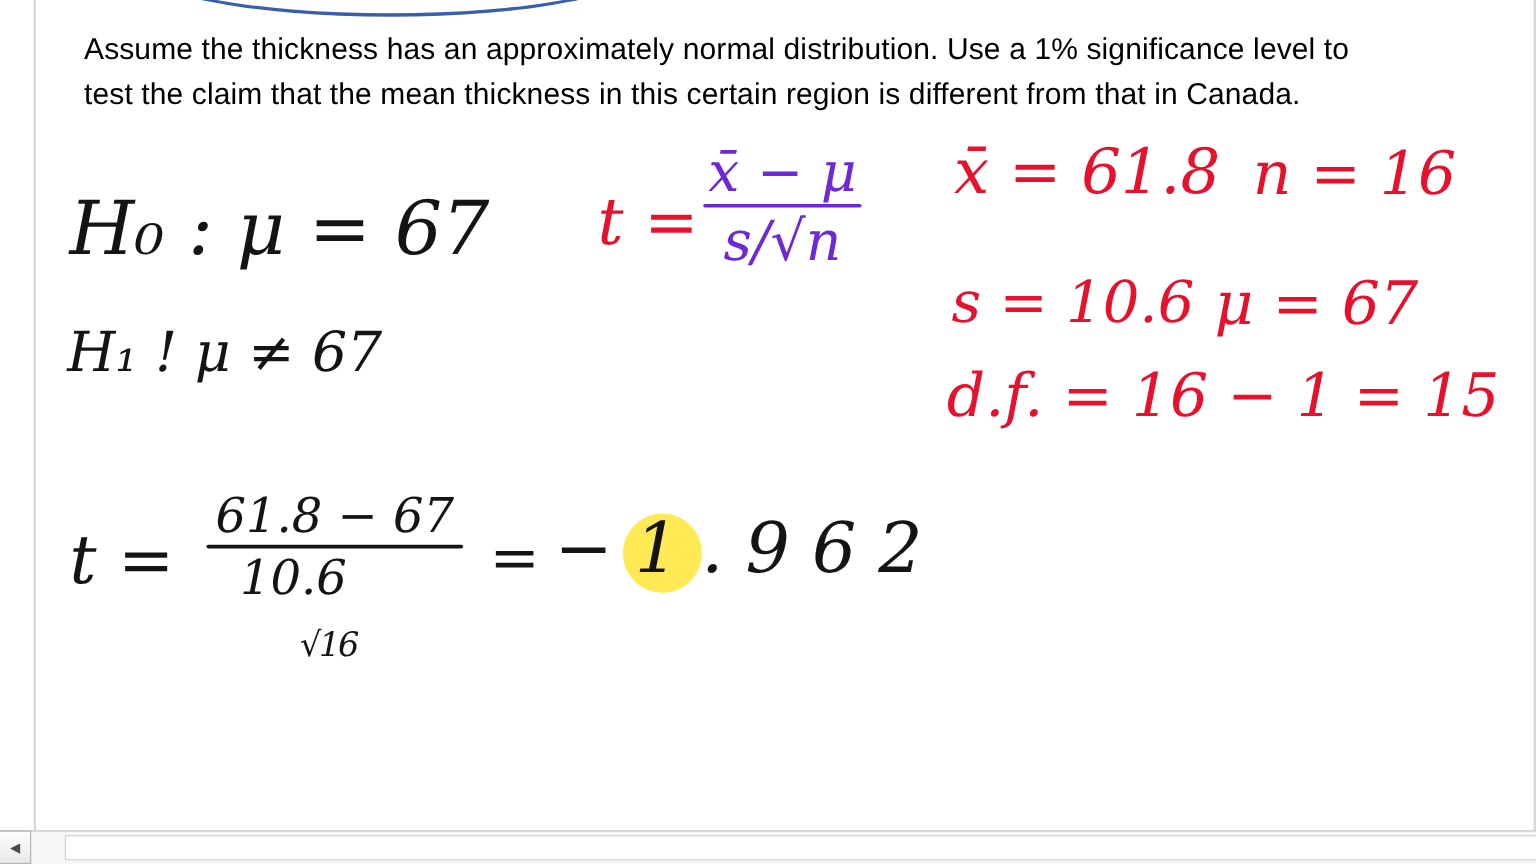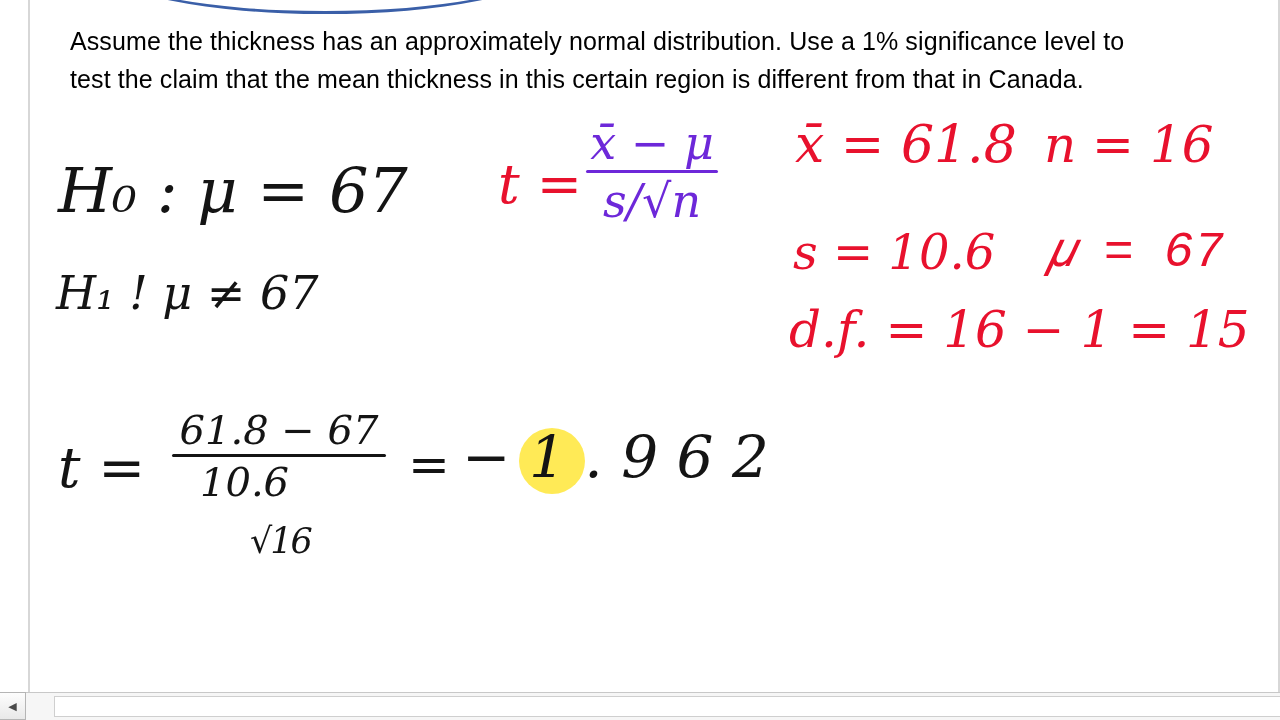--- a/index.html
+++ b/index.html
@@ -170,33 +170,33 @@
     <span class="bar" style="width:132px;"></span>
     <span class="den">s/√n</span>
   </div>
 
   <div class="hw hw-red ital" style="left:795px; top:118px; font-size:52px;">x̄ = 61.8</div>
 
   <div class="hw hw-red ital" style="left:1044px; top:120px; font-size:50px;">n = 16</div>
 
   <div class="hw hw-red ital" style="left:793px; top:228px; font-size:48px;">s = 10.6</div>
 
-  <div class="hw hw-red ital" style="left:1046px; top:228px; font-size:50px;font-family:Liberation Mono, monospace;">𝜇 = 67</div>
+  <div class="hw hw-red ital" style="left:1012px; top:228px; font-size:50px;">𝜇 = 67</div>
 
   <div class="hw hw-red ital" style="left:789px; top:305px; font-size:50px;">d.f. = 16 − 1 = 15</div>
 
   <div class="hw hw-black ital" style="left:58px; top:440px; font-size:56px;">t =</div>
 
   <div class="frac hw-black ital" style="left:172px; top:410px; font-size:40px; color:#141414; font-family:'DejaVu Serif', serif;">
     <span class="num">61.8 − 67</span>
     <span class="bar" style="width:214px;"></span>
     <span class="den" style="text-align:left; padding-left:28px;">10.6</span>
   </div>
 
-  <div class="hw hw-black ital rad" style="left:250px; top:524px; font-size:35px;text-align:center;">√16</div>
+  <div class="hw hw-black ital rad" style="left:250px; top:524px; font-size:28px;text-align:center;">√16</div>
 
   <div class="hw hw-black ital" style="left:408px; top:440px; font-size:50px;">=</div>
 
   <div class="cursor-highlight"></div>
 
   <div class="hw hw-black ital" style="left:462px; top:428px; font-size:58px;">− 1 . 9 6 2</div>
 
 </div>
 
 <div class="scroll-strip">

